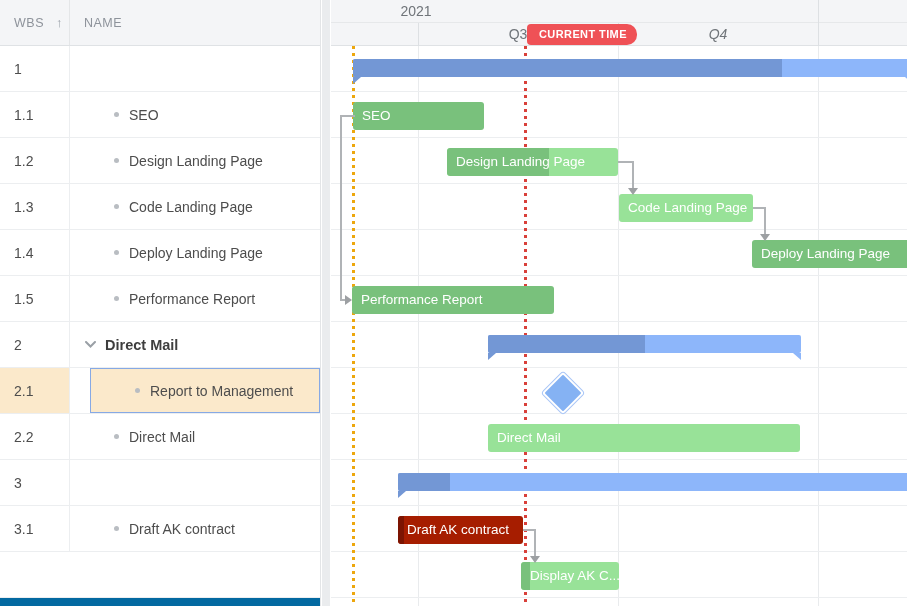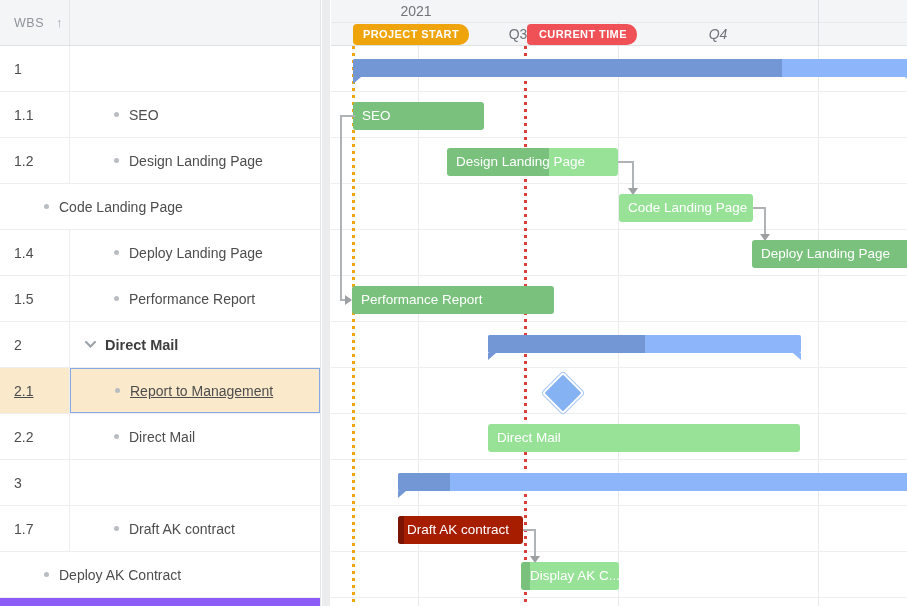--- a/index.html
+++ b/index.html
@@ -1,38 +1,38 @@
 <!DOCTYPE html>
 <html style="--summary-fill: #7397d5; --summary-fill-light: #8db6fa; --task-green: #79c17c; --task-green-light: #98e298; --task-red: #a61d00; --task-red-dark: #7c1402; --milestone-fill: #85b2f3; --milestone-ring: #a9c6f7; --link-line: #b0b3b6; --link-arrow: #9da0a3; --selected-row-bg: #fbe9cb; --selected-cell-border: #86a9e5;"><head>
 <meta charset="utf-8">
 <style>
   html,body{margin:0;padding:0;background:#fff;}
   .app{position:relative;width:907px;height:606px;overflow:hidden;background:#fff;
        font-family:"Liberation Sans",sans-serif;-webkit-font-smoothing:antialiased;}
 
   
-  .grid{position:absolute;left:0;top:0;width:321px;height:606px;background:#8b5cf6;
+  .grid{position:absolute;left:0;top:0;width:321px;height:606px;background:#0369a1;
         border-right:1px solid #e3e5e7;box-sizing:border-box;}
   .grid-header{height:46px;background:#f4f5f7;border-bottom:1px solid #dfe2e5;box-sizing:border-box;
         display:flex;color:#8e939b;font-size:12.5px;letter-spacing:.5px;}
   .gh-wbs{width:70px;box-sizing:border-box;display:flex;align-items:center;padding-left:14px;
         border-right:1px solid #e4e6e8;cursor:pointer;}
   .sort-arrow{margin-left:12px;color:#9aa1a9;font-size:13px;}
   .gh-name{flex:1;display:flex;align-items:center;padding-left:14px;cursor:pointer;}
   .grid-row{height:46px;box-sizing:border-box;border-bottom:1px solid #eceef0;display:flex;
         font-size:14px;color:#4d4d4d;background:#fff;cursor:pointer;}
   .cell-wbs{width:70px;box-sizing:border-box;display:flex;align-items:center;padding-left:14px;
         border-right:1px solid #eceef0;}
   .cell-name{flex:1;box-sizing:border-box;display:flex;align-items:center;}
   .cell-name.parent{padding-left:15px;gap:9px;font-weight:bold;color:#3e3e3e;font-size:14.5px;}
   .cell-name.child{padding-left:44px;gap:10px;}
   .bullet{width:5px;height:5px;border-radius:50%;background:#b9bdc2;flex:0 0 auto;}
   .chev{display:flex;align-items:center;flex:0 0 auto;}
-  .grid-row.selected .cell-wbs,.grid-row.selected .cell-name{background:var(--selected-row-bg);text-decoration:underline;}
-  .grid-row.selected .cell-name{border:1px solid var(--selected-cell-border);}
+  .grid-row.selected .cell-wbs,.grid-row.selected .cell-name{background:var(--selected-row-bg);}
+  .grid-row.selected .cell-name{border:1px solid var(--selected-cell-border);margin-left:20px;}
 
   
   .splitter{position:absolute;left:322px;top:0;width:8px;height:606px;background:#eaecee;cursor:col-resize;}
 
   
   .timeline{position:absolute;left:331px;top:0;width:576px;height:606px;overflow:hidden;background:#fff;}
   .tl-header{position:absolute;left:0;top:0;width:100%;height:46px;background:#f4f5f7;
         border-bottom:1px solid #dfe2e5;box-sizing:border-box;z-index:5;}
   .tl-year-row{position:absolute;left:0;top:0;width:100%;height:23px;border-bottom:1px solid #e6e8ea;box-sizing:border-box;}
   .scale-label{position:absolute;transform:translateX(-50%);font-size:14px;color:#6f7479;white-space:nowrap;}
@@ -62,20 +62,23 @@
 <body>
 
 <div class="app">
 
   <div class="grid">
     <div class="grid-header">
       <div class="gh-wbs">
         <span>WBS</span>
         <span class="sort-arrow">↑</span>
       </div>
+      <div class="gh-name">
+        <span>NAME</span>
+      </div>
     </div>
     <div id="grid-rows">
         <div class="grid-row">
           <div class="cell-wbs">
             <span>1</span>
           </div>
         </div>
         <div class="grid-row">
           <div class="cell-wbs">
             <span>1.1</span>
@@ -88,20 +91,23 @@
         <div class="grid-row">
           <div class="cell-wbs">
             <span>1.2</span>
           </div>
           <div class="cell-name child">
             <div class="bullet"></div>
             <span>Design Landing Page</span>
           </div>
         </div>
         <div class="grid-row">
+          <div class="cell-wbs">
+            <span>1.3</span>
+          </div>
           <div class="cell-name child">
             <div class="bullet"></div>
             <span>Code Landing Page</span>
           </div>
         </div>
         <div class="grid-row">
           <div class="cell-wbs">
             <span>1.4</span>
           </div>
           <div class="cell-name child">
@@ -149,32 +155,28 @@
             <span>Direct Mail</span>
           </div>
         </div>
         <div class="grid-row">
           <div class="cell-wbs">
             <span>3</span>
           </div>
         </div>
         <div class="grid-row">
           <div class="cell-wbs">
-            <span>1.7</span>
+            <span>3.1</span>
           </div>
           <div class="cell-name child">
             <div class="bullet"></div>
             <span>Draft AK contract</span>
           </div>
         </div>
         <div class="grid-row">
-          <div class="cell-name child">
-            <div class="bullet"></div>
-            <span>Deploy AK Contract</span>
-          </div>
         </div>
       </div>
   </div>
 
   <div class="splitter"></div>
 
   <div class="timeline">
     <div id="chart-body">
         <div class="v-col" style="left: 87px;"></div>
         <div class="v-col" style="left: 287px;"></div>
@@ -251,18 +253,17 @@
       </div>
     <div class="tl-header" id="tl-header">
       <div class="tl-year-row"></div>
     <div class="scale-label" style="left: 85px; top: 3px;">2021</div>
         <div class="scale-label" style="left: 187px; top: 26px;">Q3</div>
         <div class="scale-label" style="left: 387px; top: 26px; font-style: italic;">Q4</div>
         <div class="hdr-vline" style="left: 487px; top: 0px; height: 23px;"></div>
         <div class="hdr-vline" style="left: 87px; top: 23px; height: 23px;"></div>
         <div class="hdr-vline" style="left: 287px; top: 23px; height: 23px;"></div>
         <div class="hdr-vline" style="left: 487px; top: 23px; height: 23px;"></div>
-        <div class="badge" style="left: 22px; background: rgb(240, 164, 11);">PROJECT START</div>
         <div class="badge" style="left: 196px; background: rgb(239, 81, 86); padding-left: 12px;">CURRENT TIME</div>
       </div>
   </div>
 
 </div>
 
 </body></html>

